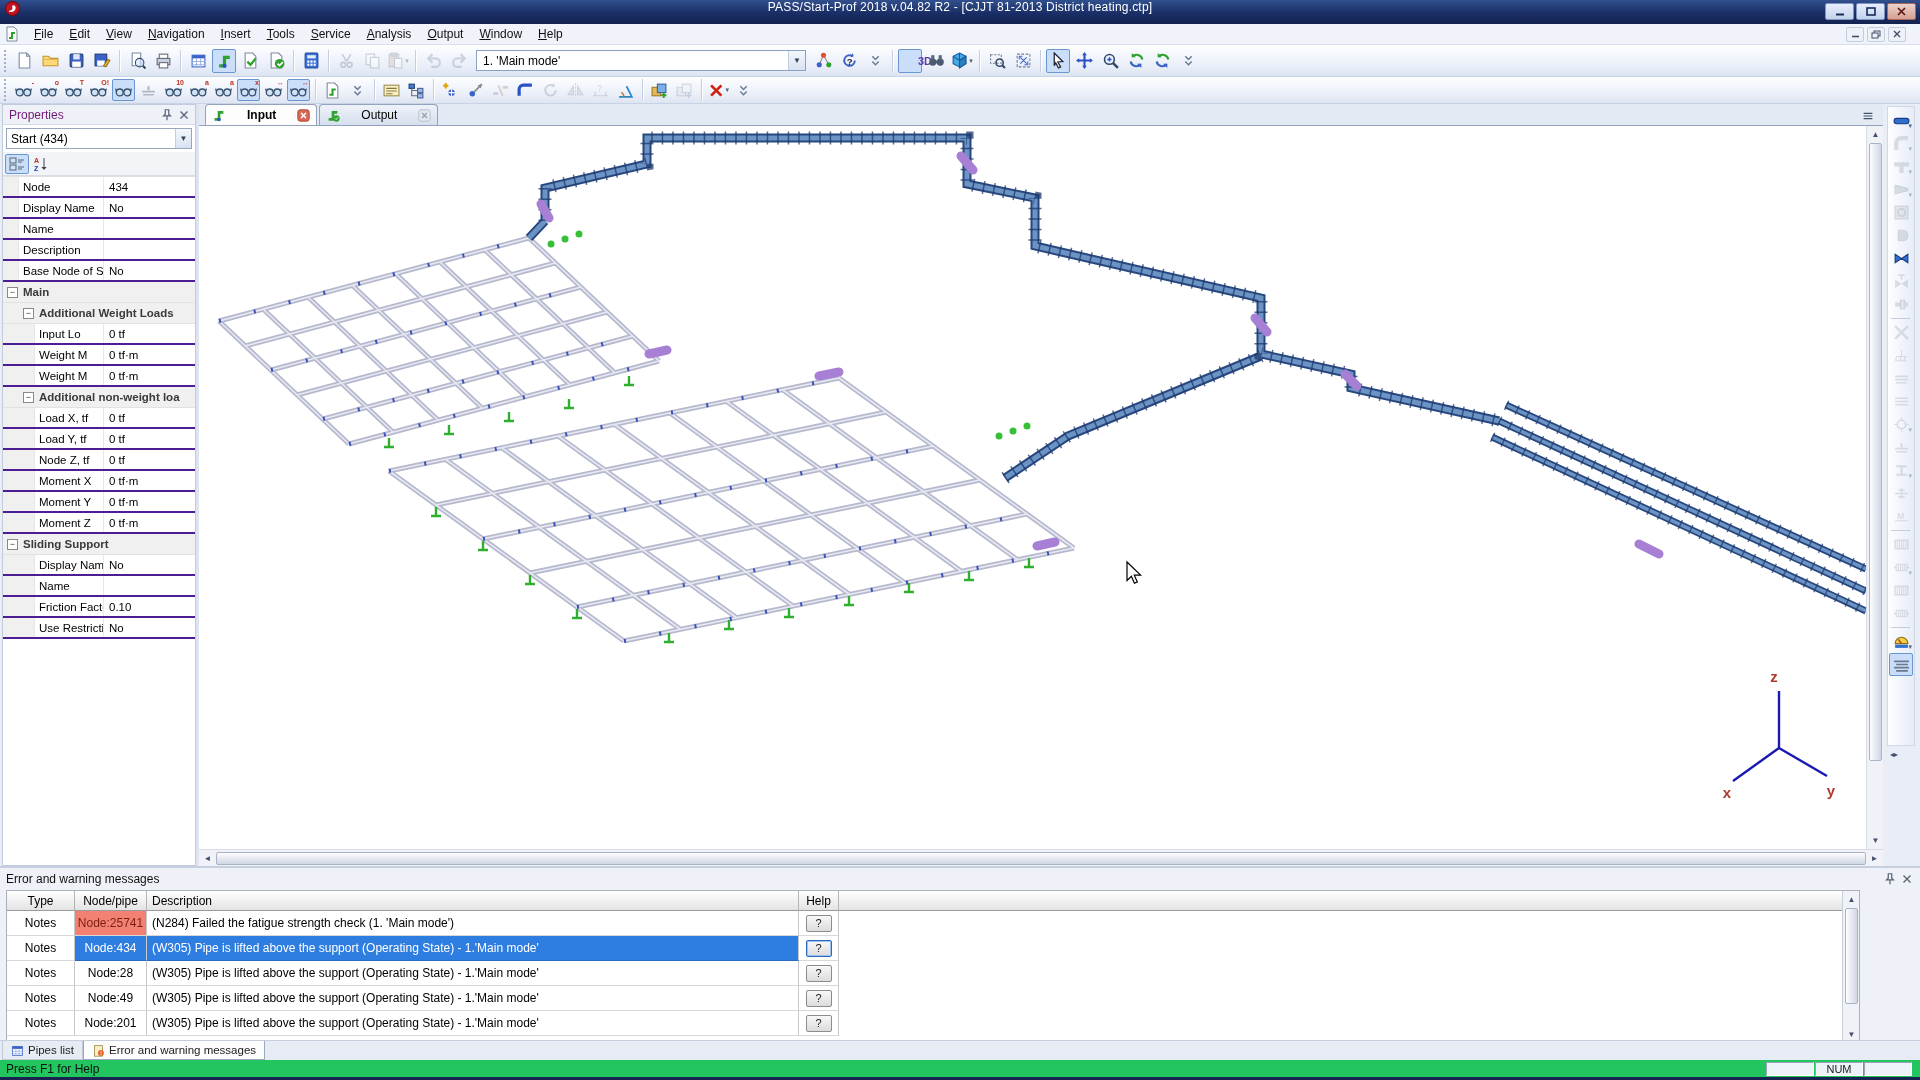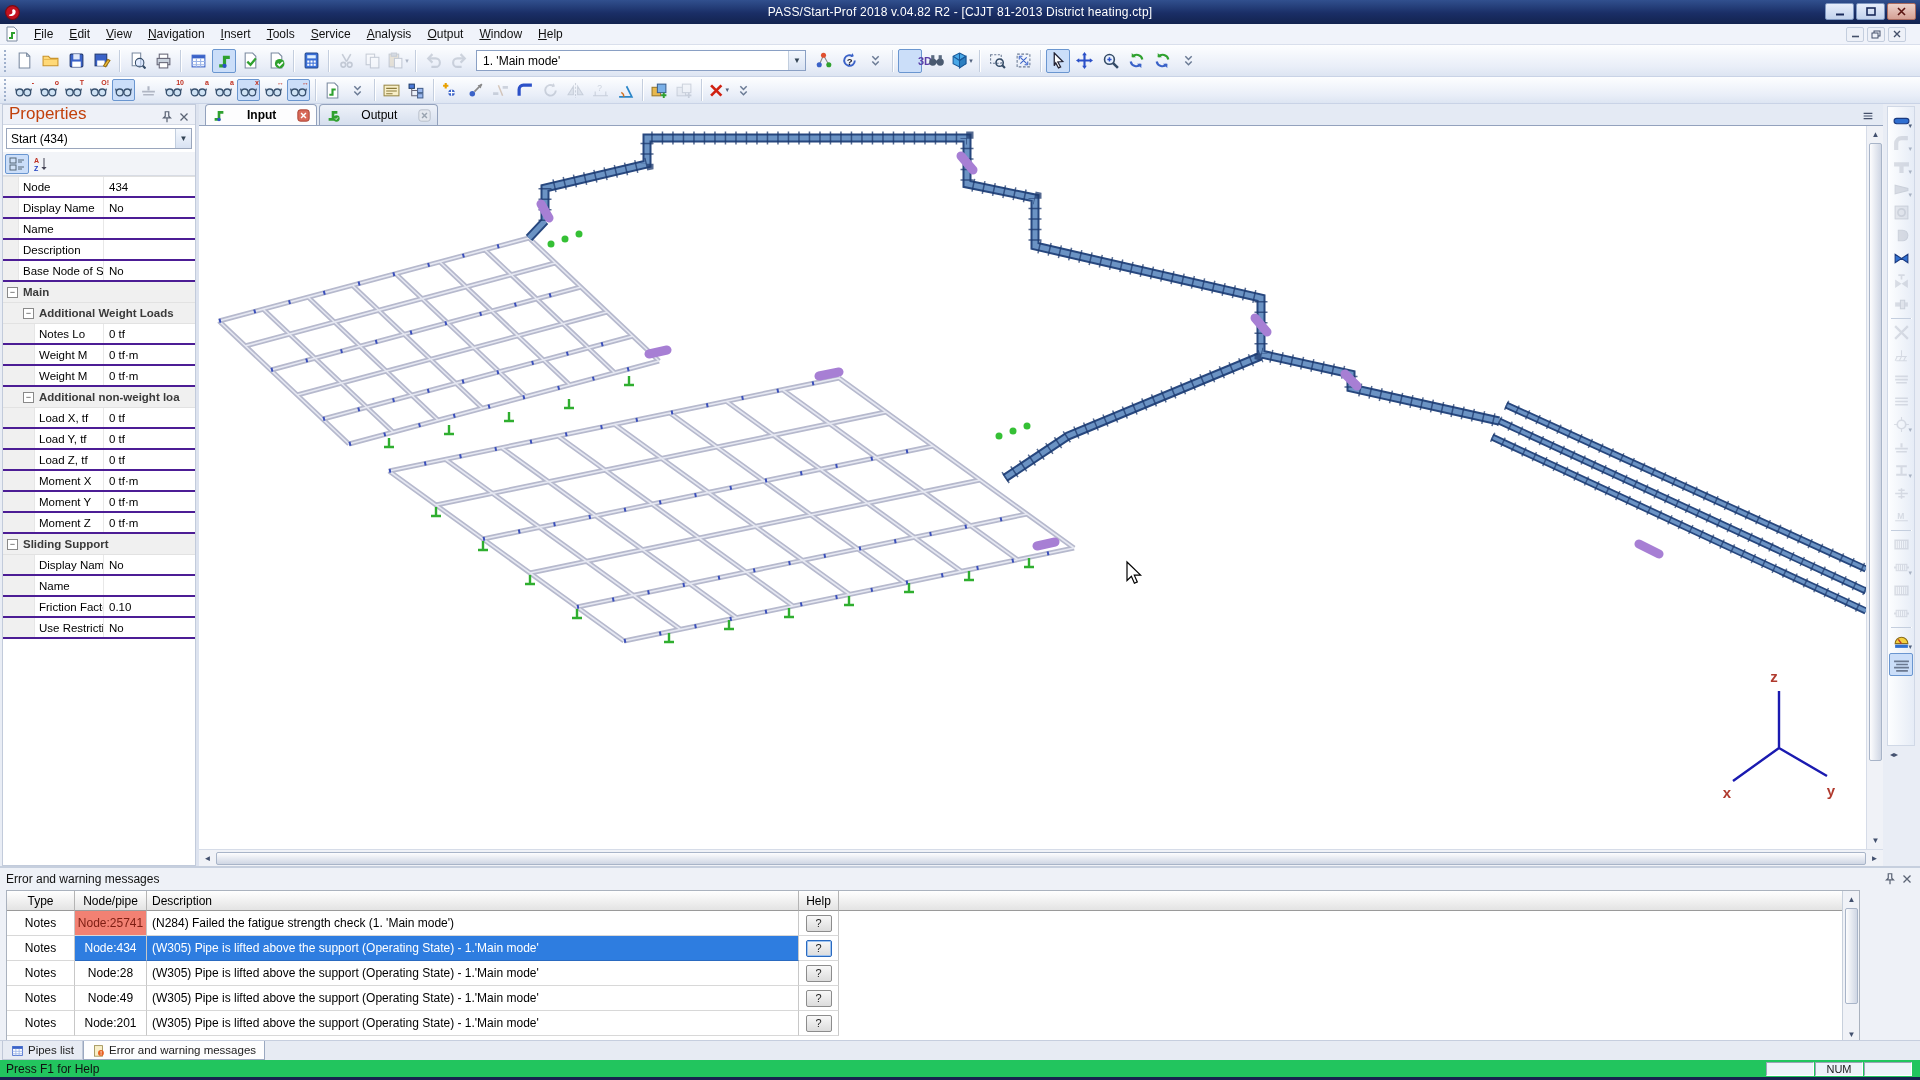--- a/index.html
+++ b/index.html
@@ -1,20 +1,20 @@
 <!DOCTYPE html>
 <html><head>
 <meta charset="utf-8">
 <style>
   html,body{margin:0;padding:0;width:1920px;height:1080px;overflow:hidden;
     font-family:"Liberation Sans",sans-serif;background:#e9edf5;position:relative;}
   *{box-sizing:border-box;}
   
   .titlebar{position:absolute;left:0;top:0;width:1920px;height:24px;
-    background:linear-gradient(#31508e,#1a2e66 55%,#13234f);color:#fff;display:flex;align-items:center;}
+    background:linear-gradient(#31508e,#1a2e66 55%,#13234f);color:#fff;display:flex;}
   .app-icon{margin-left:4px;width:17px;height:17px;display:inline-flex;}
   .title-text{position:absolute;left:0;right:0;text-align:center;font-size:12px;letter-spacing:.2px;}
   .winbtns{position:absolute;right:4px;top:3px;display:flex;gap:2px;}
   .wbtn{width:29px;height:17px;background:linear-gradient(#e7eefb,#c2d2ec);border:1px solid #7e96c0;border-radius:2px;
     display:flex;align-items:center;justify-content:center;color:#1a2a5a;font-size:10px;line-height:10px;}
   .wbtn.close{background:linear-gradient(#ecd2cb,#d5a094);border-color:#a86a5e;}
   
   .menubar{position:absolute;left:0;top:24px;width:1920px;height:21px;background:#f0f3fa;
     border-bottom:1px solid #d9dfec;display:flex;align-items:center;font-size:12px;color:#111;}
   .mdi-icon{width:16px;height:16px;margin:0 6px 0 4px;display:inline-flex;}
@@ -42,22 +42,22 @@
   .tsep{width:1px;height:22px;background:#c4cede;margin:0 4px;box-shadow:1px 0 0 #fff;}
   .tgrip{width:3px;height:22px;border-left:2px dotted #9fb0cc;margin:0 4px 0 2px;}
   .mode-combo{width:330px;height:21px;background:#fff;border:1px solid #8aa0c4;margin:0 4px;
     display:inline-flex;align-items:center;font-size:12px;}
   .mc-text{flex:1;padding-left:6px;white-space:nowrap;overflow:hidden;}
   .mc-arrow{width:17px;height:100%;border-left:1px solid #c2cede;background:linear-gradient(#f4f8fe,#d8e2f2);
     display:flex;align-items:center;justify-content:center;font-size:8px;color:#345;}
   
   .proppanel{position:absolute;left:2px;top:104px;width:194px;height:762px;background:#fff;
     border:1px solid #c2cbdb;font-size:11.5px;}
-  .phead{height:20px;background:#eef1f8;border-bottom:1px solid #d4dae6;display:flex;align-items:flex-end;
-    padding:0 4px 0 6px;font-size:17px;color:#c2410c;}
+  .phead{height:20px;background:#eef1f8;border-bottom:1px solid #d4dae6;display:flex;align-items:center;
+    padding:0 4px 0 6px;font-size:12px;color:#701a75;}
   .phead .sp{flex:1;}
   .phico{width:14px;height:14px;display:inline-flex;margin-left:3px;}
   .pcombo{height:21px;margin:3px;border:1px solid #9aa6bc;background:#fff;display:flex;align-items:center;font-size:12px;}
   .pcombo-text{flex:1;padding-left:4px;}
   .pcombo-arrow{width:16px;height:100%;display:flex;align-items:center;justify-content:center;
     font-size:8px;color:#345;border-left:1px solid #c2cede;background:linear-gradient(#f4f8fe,#d8e2f2);}
   .pmini{height:24px;background:#f2f4f8;border-bottom:1px solid #d8dce4;display:flex;align-items:center;padding-left:2px;}
   .pminib{width:24px;height:20px;display:inline-flex;align-items:center;justify-content:center;
     border:1px solid transparent;border-radius:2px;}
   .pminib.pressed{background:#cbdef9;border-color:#6a96d0;}
@@ -800,21 +800,21 @@
       <div class="pcat" style="padding-left: 4px;">
         <span class="pbox">−</span>
         <span>Main</span>
       </div>
       <div class="pcat" style="padding-left: 20px;">
         <span class="pbox">−</span>
         <span>Additional Weight Loads</span>
       </div>
       <div class="prow">
         <span class="pgut" style="width:32px"></span>
-        <span class="plbl" style="width:68px">Notes Lo</span>
+        <span class="plbl" style="width:68px">Input Lo</span>
         <span class="pval">0 tf</span>
       </div>
       <div class="prow">
         <span class="pgut" style="width:32px"></span>
         <span class="plbl" style="width:68px">Weight M</span>
         <span class="pval">0 tf·m</span>
       </div>
       <div class="prow">
         <span class="pgut" style="width:32px"></span>
         <span class="plbl" style="width:68px">Weight M</span>
@@ -829,21 +829,21 @@
         <span class="plbl" style="width:68px">Load X, tf</span>
         <span class="pval">0 tf</span>
       </div>
       <div class="prow">
         <span class="pgut" style="width:32px"></span>
         <span class="plbl" style="width:68px">Load Y, tf</span>
         <span class="pval">0 tf</span>
       </div>
       <div class="prow">
         <span class="pgut" style="width:32px"></span>
-        <span class="plbl" style="width:68px">Load Z, tf</span>
+        <span class="plbl" style="width:68px">Node Z, tf</span>
         <span class="pval">0 tf</span>
       </div>
       <div class="prow">
         <span class="pgut" style="width:32px"></span>
         <span class="plbl" style="width:68px">Moment X</span>
         <span class="pval">0 tf·m</span>
       </div>
       <div class="prow">
         <span class="pgut" style="width:32px"></span>
         <span class="plbl" style="width:68px">Moment Y</span>

